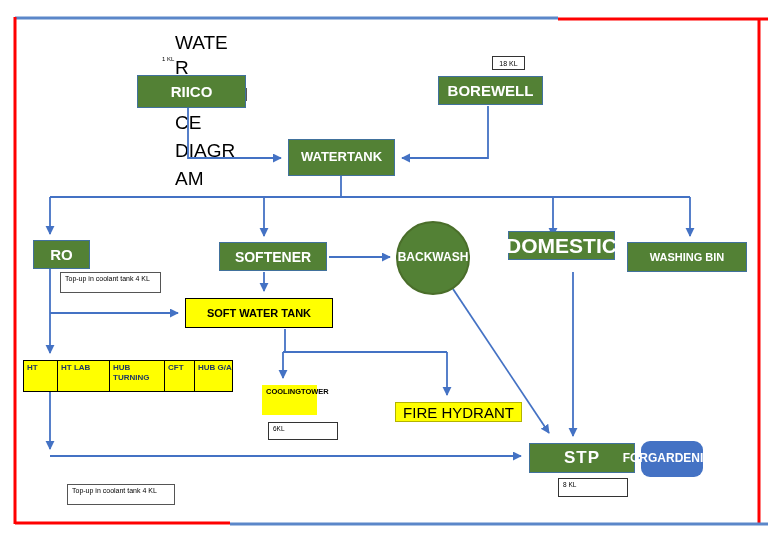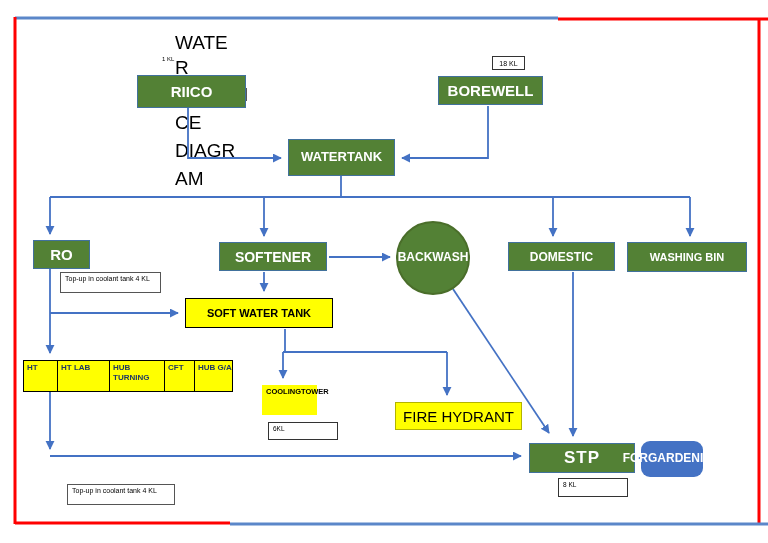--- a/index.html
+++ b/index.html
@@ -27,27 +27,27 @@
   .green{background:#538135;border:1.5px solid #41719c;color:#fff;font-weight:bold;}
   .yellow{background:#ffff00;color:#000;}
   .two-line{line-height:1.15;}
   #riico{left:137px;top:75px;width:109px;height:33px;font-size:15px;}
   #borewell{left:438px;top:76px;width:105px;height:29px;font-size:15px;}
   #water-tank{left:288px;top:139px;width:107px;height:37px;font-size:13px;}
   #ro{left:33px;top:240px;width:57px;height:29px;font-size:15px;}
   #softener{left:219px;top:242px;width:108px;height:29px;font-size:14px;}
   #back-wash{left:396px;top:221px;width:74px;height:74px;border-radius:50%;
     background:#538135;border:2px solid #4a6e2a;color:#fff;font-weight:bold;font-size:12px;}
-  #domestic{left:508px;top:242px;width:107px;height:29px;font-size:12px;}
+  #domestic{left:508px;top:231px;width:107px;height:29px;font-size:21px;}
   #washing-bin{left:627px;top:242px;width:120px;height:30px;font-size:11px;}
   #soft-water-tank{left:185px;top:298px;width:148px;height:30px;border:1.5px solid #000;
     font-size:11px;font-weight:600;}
   #cooling-tower{left:262px;top:385px;width:55px;height:30px;font-size:7.5px;font-weight:bold;
     justify-content:flex-start;align-items:flex-start;text-align:left;padding:3px 0 0 4px;}
-  #fire-hydrant{left:395px;top:402px;width:127px;height:28px;border:1px solid #b3b300;font-size:15px;}
+  #fire-hydrant{left:395px;top:402px;width:127px;height:20px;border:1px solid #b3b300;font-size:15px;}
   #stp{left:529px;top:443px;width:106px;height:30px;font-size:17px;letter-spacing:1px;}
   #for-gardening{left:641px;top:441px;width:62px;height:36px;border-radius:9px;
     background:#4472c4;color:#fff;font-weight:bold;font-size:12px;}
   
   #ht-row{position:absolute;left:23px;top:360px;z-index:3;display:flex;}
   .ht-cell{
     background:#ffff00;border:1.5px solid #000;border-left-width:0;box-sizing:border-box;
     height:32px;font-size:8px;font-weight:bold;color:#1f3864;padding:2px 0 4px 3px;line-height:1.25;
   }
   .ht-cell:first-child{border-left-width:1.5px;}

